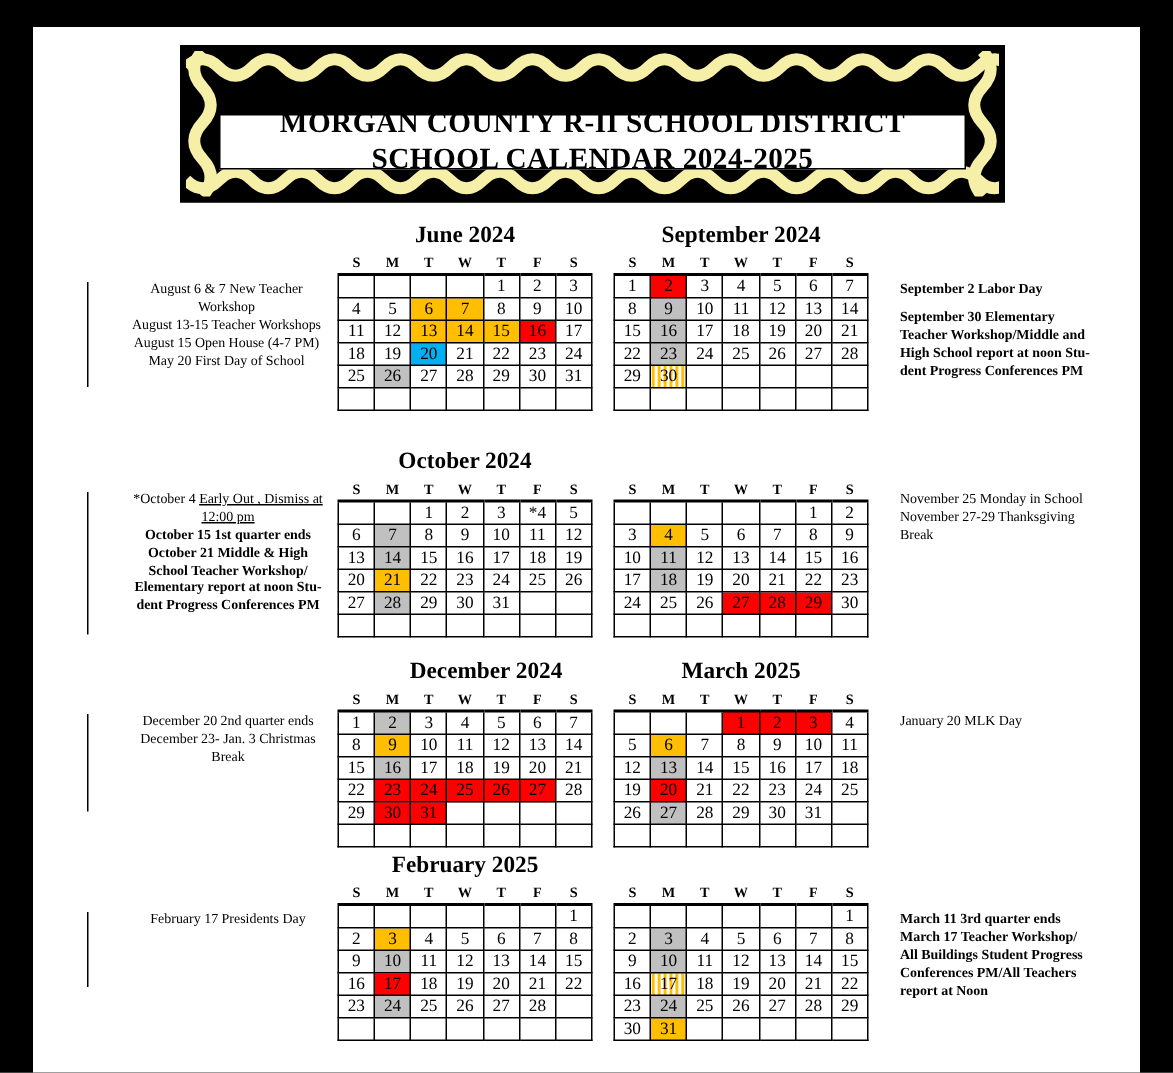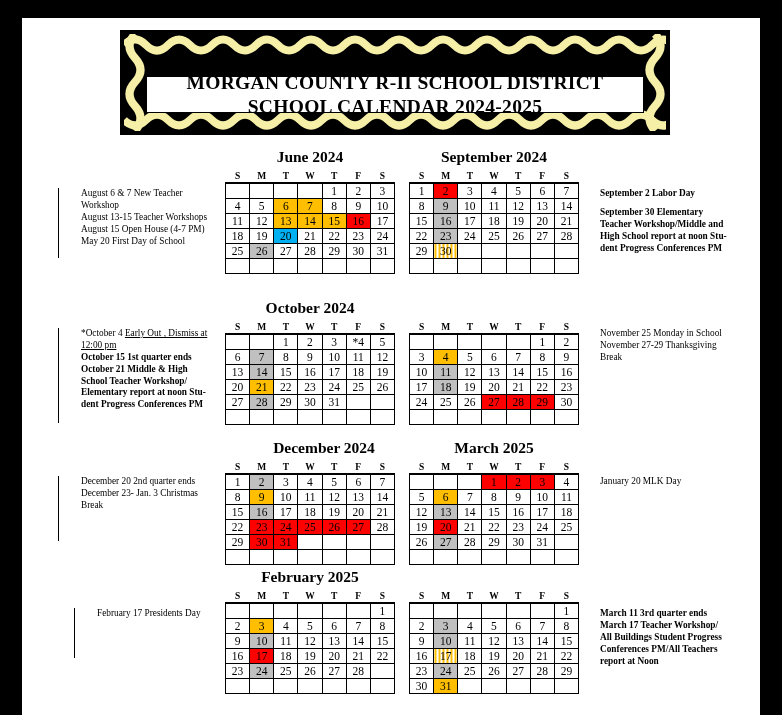--- a/index.html
+++ b/index.html
@@ -125,21 +125,21 @@
   
   .note {
     position: absolute;
     font-family: "Liberation Serif", serif;
     font-size: 9.3px;
     color: #000;
     line-height: 1.28;
   }
   .note.bold { font-weight: bold; }
   .note .u { text-decoration: underline; }
-  .note-left  { border-left: 1.4px solid #000; padding-left: 22px; }
+  .note-left  { border-left: 1.4px solid #000; padding-left: 12px; text-align: center; }
   .note-right { border-right: 1.4px solid #000; padding-right: 7px; }
   .note-line { white-space: nowrap; }
 </style>
 </head>
 <body>
 
 <div id="page">
 
   <div id="banner-wrap">
     <div class="banner-black"></div>
@@ -752,21 +752,21 @@
   <div class="note note-left" style="left:36px; top:458px; width:162px; height:65px;">
     <div class="note-line">December 20 2nd quarter ends</div>
     <div class="note-line">December 23- Jan. 3   Christmas</div>
     <div class="note-line">Break</div>
   </div>
 
   <div class="note note-right" style="left:556px; top:458px; width:196px; height:60px; padding-left:22px;">
     <div class="note-line">January 20   MLK Day</div>
   </div>
 
-  <div class="note note-left" style="left:52px; top:590px; width:162px; height:50px;">
+  <div class="note note-left" style="left:36px; top:590px; width:162px; height:50px;">
     <div class="note-line">February 17   Presidents Day</div>
   </div>
 
   <div class="note note-right bold" style="left:556px; top:590px; width:196px; height:72px; padding-left:22px;">
     <div class="note-line">March 11   3rd quarter ends</div>
     <div class="note-line">March 17   Teacher Workshop/</div>
     <div class="note-line">All Buildings Student Progress</div>
     <div class="note-line">Conferences  PM/All Teachers</div>
     <div class="note-line">report at Noon</div>
   </div>

